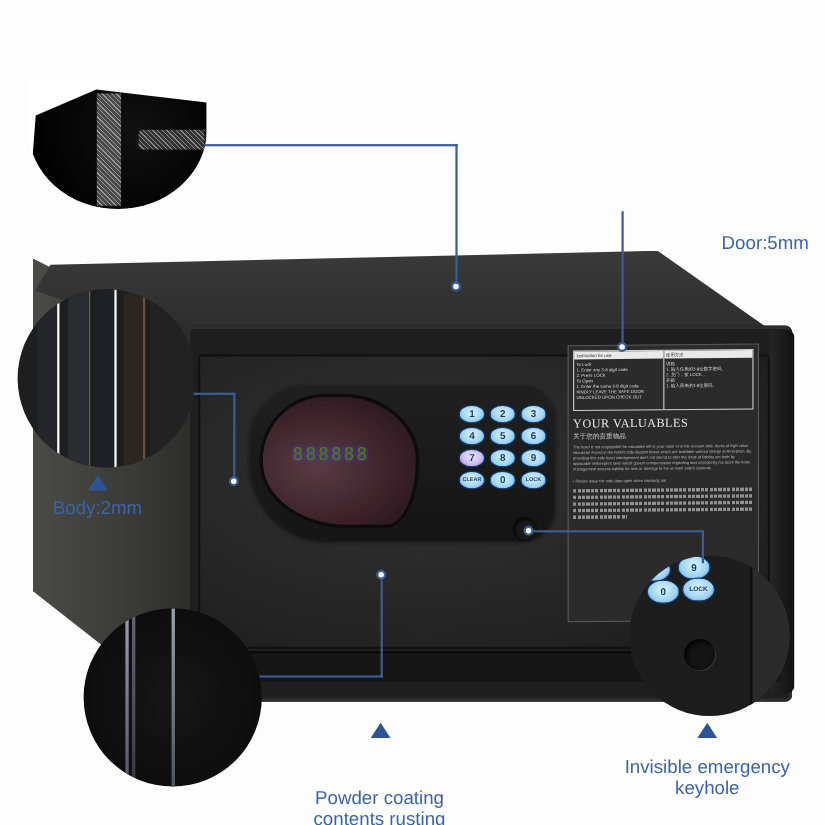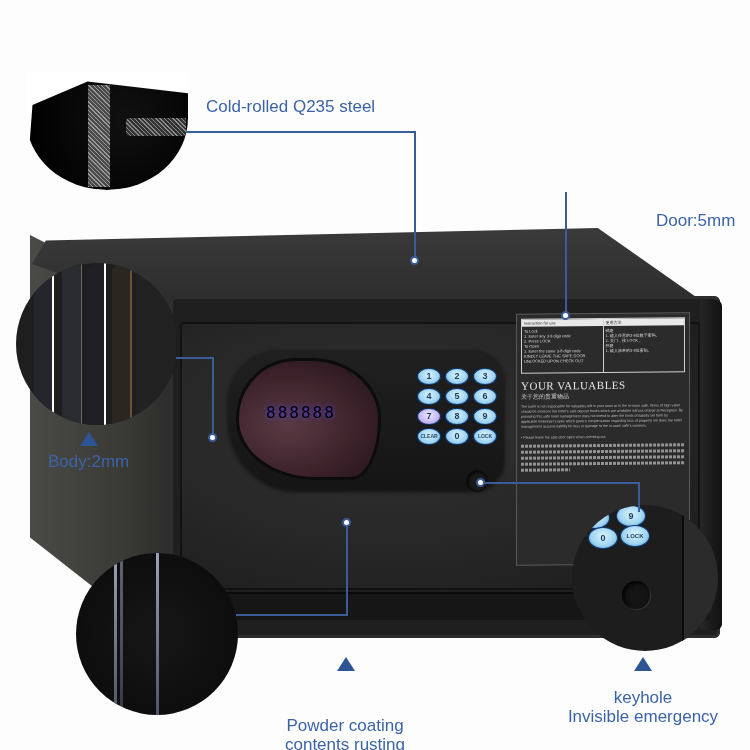--- a/index.html
+++ b/index.html
@@ -46,21 +46,21 @@
     box-shadow: 0 2px 4px rgba(0,0,0,.6);
   }
   .display-lens {
     position: absolute; left: 236px; top: 358px; width: 145px; height: 122px;
     background: radial-gradient(ellipse at 35% 55%, #5a3a44 0%, #3a2028 60%, #1e1216 100%);
     border-radius: 60px 70px 30px 80px / 60px 60px 60px 60px;
     border: 3px solid #0c0c0c;
   }
   .display-digits {
     position: absolute; left: 266px; top: 403px; width: 100px; height: 20px;
-    color: #000000; font-family: "DejaVu Sans Mono", monospace; font-size: 16px;
+    color: #4d7c0f; font-family: "DejaVu Sans Mono", monospace; font-size: 16px;
     letter-spacing: 2px; text-shadow: 0 0 4px #5040ff;
   }
   .keypad {
     position: absolute; left: 417px; top: 368px; width: 82px; height: 78px;
     display: grid; grid-template-columns: repeat(3, 24px); grid-template-rows: repeat(4, 17px);
     column-gap: 4px; row-gap: 3px;
   }
   .key {
     border-radius: 50%; background: radial-gradient(ellipse at 50% 40%, #d9f3ff 0%, #9fd4f0 60%, #3d7fb8 100%);
     border: 1px solid #0d3a7a; color: #163a5a; font-size: 9px; font-weight: bold;
@@ -229,21 +229,20 @@
   </div>
 
   <div class="circle circle-steel">
     <div class="steel-dark"></div>
     <div class="steel-edge"></div>
     <div class="steel-rail"></div>
   </div>
   <div class="line" style="left:186px; top:131px; width:230px; height:2px;"></div>
   <div class="line" style="left:414px; top:131px; width:2px; height:128px;"></div>
   <div class="dot" style="left:410px; top:256px;"></div>
-  <div class="label" style="left:206px; top:97px;">Cold-rolled Q235 steel</div>
 
   <div class="line" style="left:565px; top:192px; width:2px; height:122px;"></div>
   <div class="dot" style="left:561px; top:311px;"></div>
   <div class="label" style="left:656px; top:211px;">Door:5mm</div>
 
   <div class="circle circle-body">
     <div class="sheet" style="left:18px; background:#24262b; border-right:2px solid #fff;"></div>
     <div class="sheet" style="left:46px; background:#2a2c31; border-right:1px solid #666;"></div>
     <div class="sheet" style="left:70px; background:#1e2026; border-right:2px solid #fff;"></div>
     <div class="sheet" style="left:96px; background:#2c2620; border-right:2px solid #6a5238;"></div>
@@ -275,17 +274,17 @@
     <div class="kh-key" style="left:16px; top:22px;">0</div>
     <div class="kh-key" style="left:48px; top:20px; font-size:6px;">LOCK</div>
     <div class="kh-hole"></div>
     <div class="kh-plate"></div>
   </div>
   <div class="line" style="left:482px; top:482px; width:158px; height:2px;"></div>
   <div class="line" style="left:638px; top:482px; width:2px; height:30px;"></div>
   <div class="dot" style="left:476px; top:478px;"></div>
   <div class="triangle" style="left:634px; top:657px;"></div>
   <div class="label center" style="left:548px; top:688px; width:190px;">
+    <div>Invisible emergency</div>
     <div>keyhole</div>
-    <div>Invisible emergency</div>
   </div>
 
 </div>
 
 </body></html>

